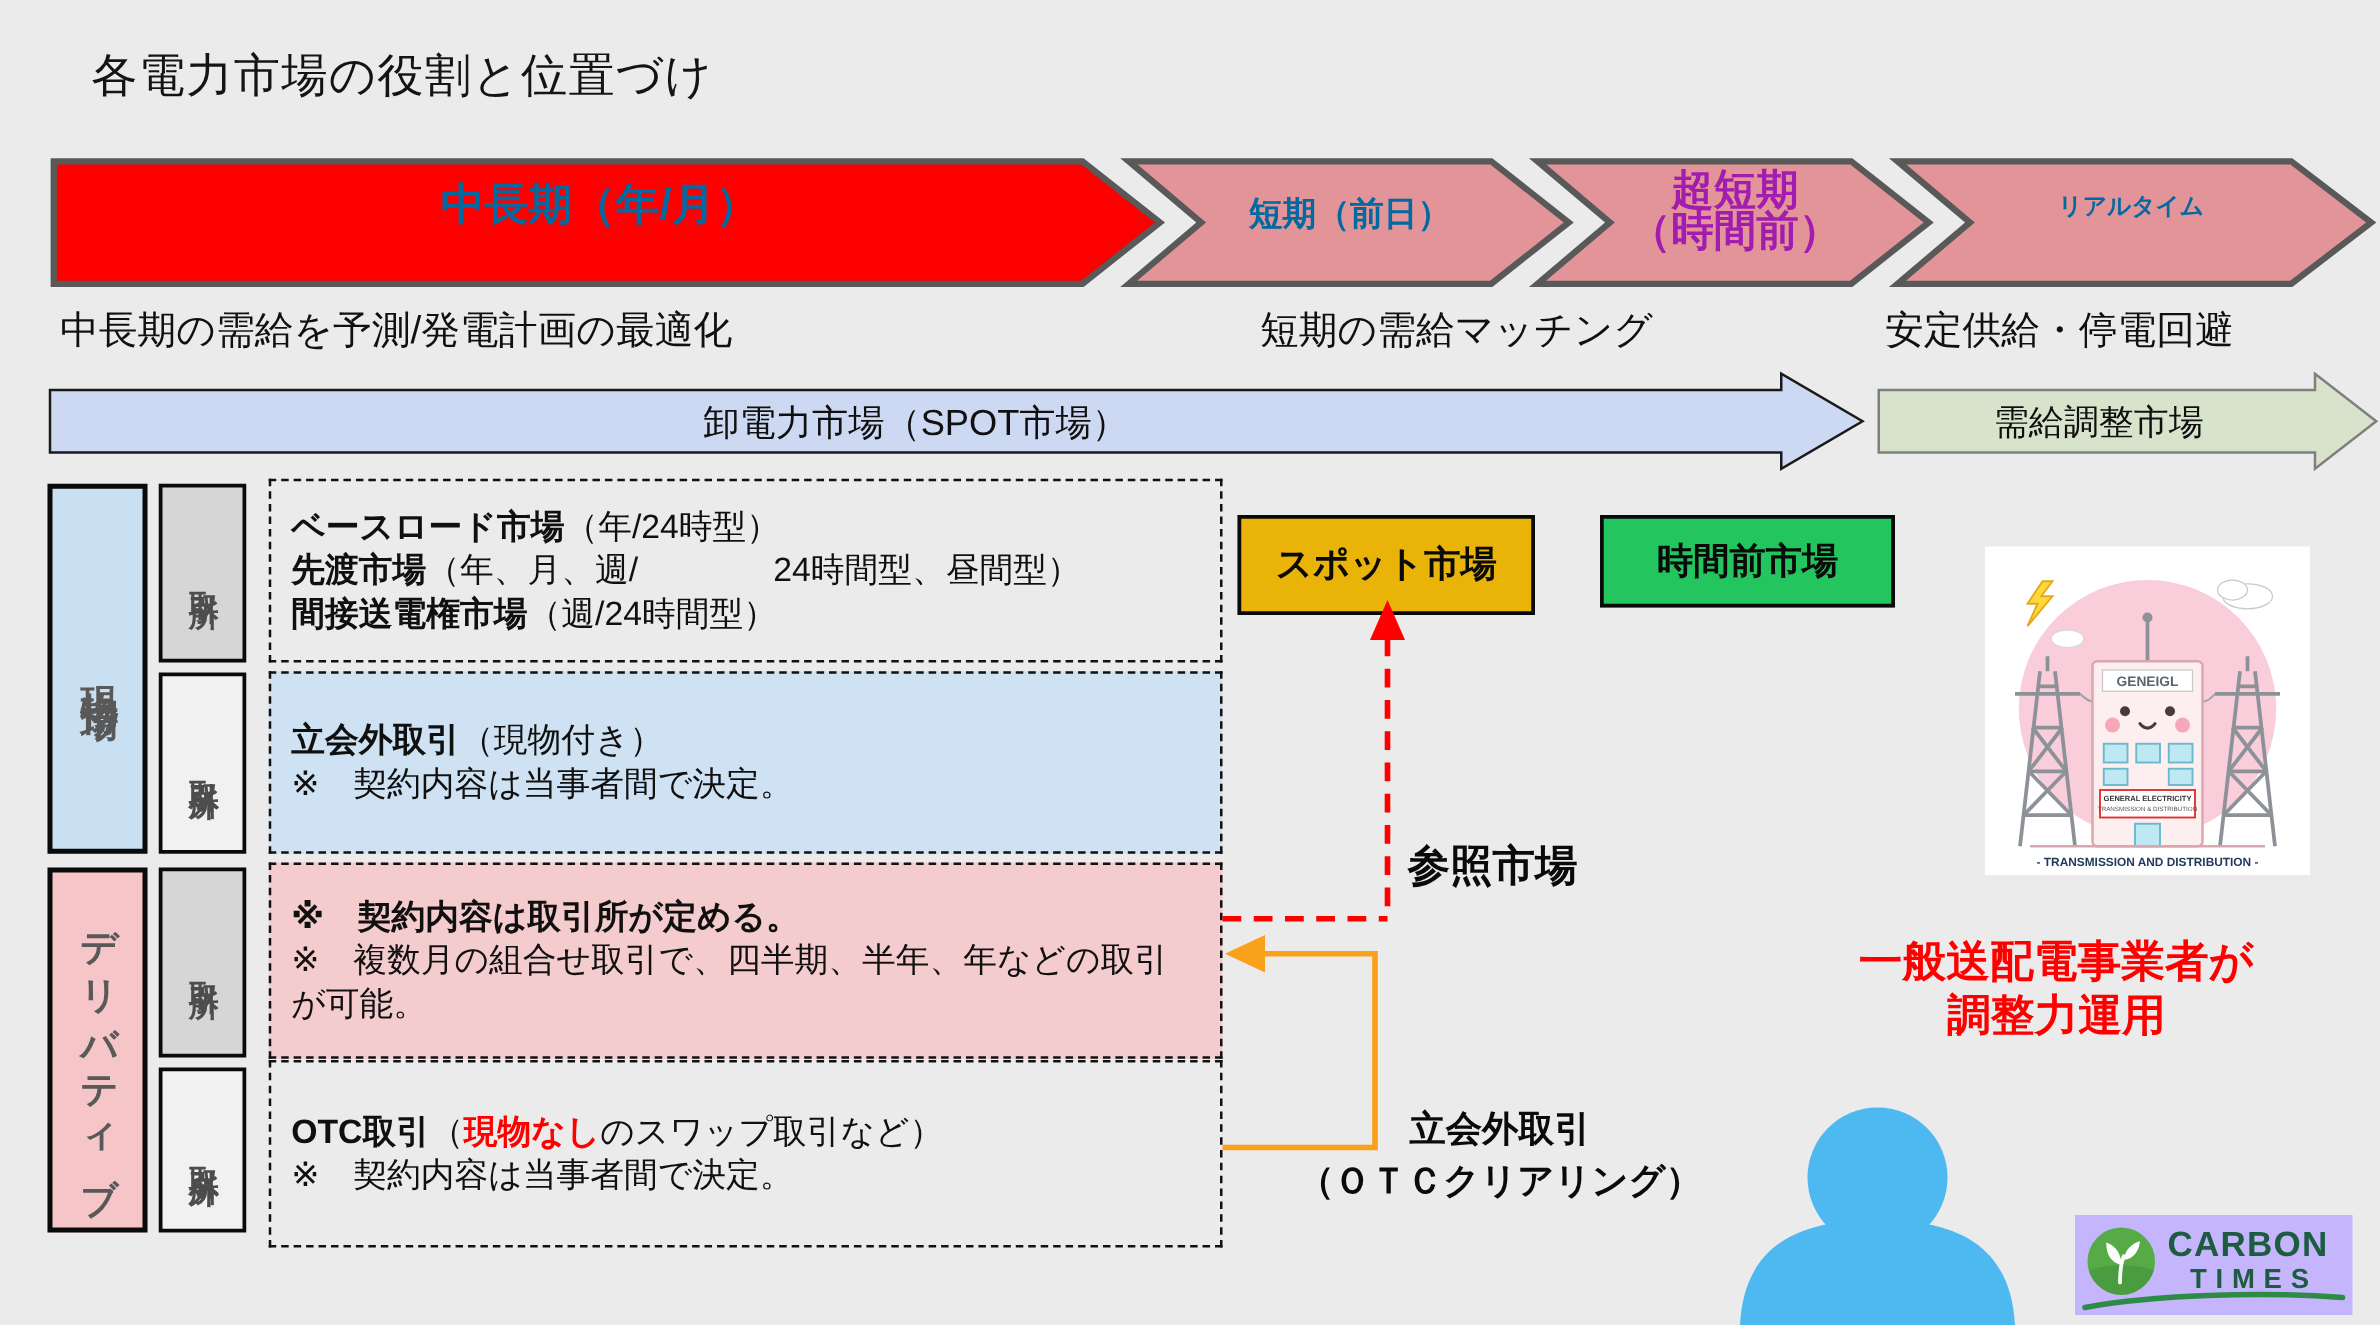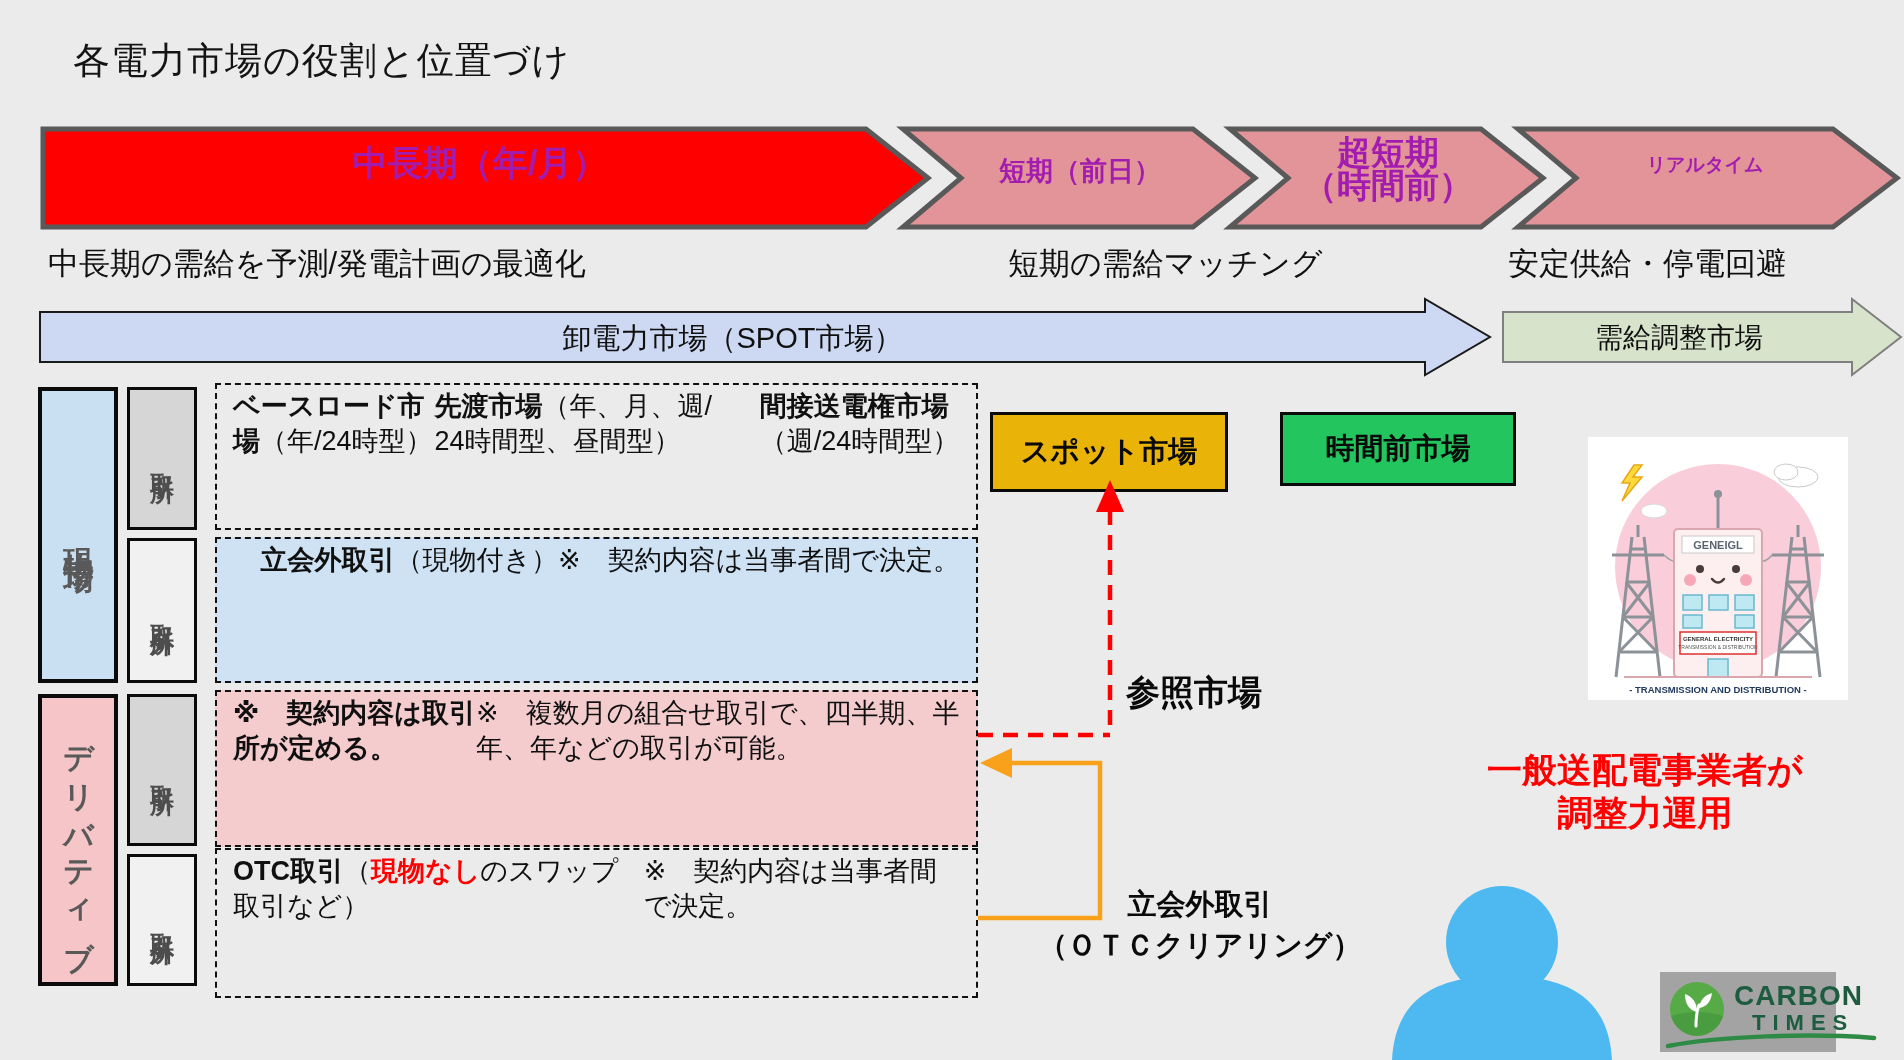--- a/index.html
+++ b/index.html
@@ -5,21 +5,21 @@
   html,body{margin:0;padding:0;}
   body{font-family:"Liberation Sans","DejaVu Sans",sans-serif;background:#ebebeb;}
   #stage{position:relative;width:1904px;height:1060px;background:#ebebeb;overflow:hidden;}
   .abs{position:absolute;}
   .ctr{display:flex;align-items:center;justify-content:center;text-align:center;}
 
   
   .page-title{left:73px;top:36px;font-size:37px;font-weight:500;color:#141414;letter-spacing:1px;}
 
   
-  .ph-label{color:#a21caf;font-weight:bold;}
+  .ph-label{color:#0369a1;font-weight:bold;}
   .ph1{left:60px;top:140px;width:840px;font-size:35px;}
   .ph2{left:930px;top:153px;width:300px;font-size:27px;}
   .ph3{left:1238px;top:136px;width:300px;font-size:34px;line-height:33px;color:#a21caf;}
   .ph4{left:1555px;top:152px;width:300px;font-size:19px;}
 
   
   .desc{top:243px;font-size:31px;color:#101010;}
   .d1{left:48px;}
   .d2{left:1008px;}
   .d3{left:1508px;}
@@ -37,21 +37,21 @@
   .ex-box{border:3px solid #0a0a0a;box-sizing:border-box;left:127px;width:70px;}
   .ex-box .vtext{font-size:24px;font-weight:bold;color:#4d4d4d;letter-spacing:3px;}
   .ex1{top:387px;height:143px;background:#d6d6d6;}
   .exg1{top:538px;height:145px;background:#f1f1f1;}
   .ex2{top:694px;height:152px;background:#d6d6d6;}
   .exg2{top:854px;height:132px;background:#f1f1f1;}
 
   
   .dashed-box{left:215px;width:763px;border:2.5px dashed #111;box-sizing:border-box;
               padding:4px 16px;font-size:27px;line-height:35px;color:#101010;
-              display:flex;flex-direction:row;justify-content:flex-end;}
+              display:flex;flex-direction:column;justify-content:center;}
   .dashed-box .line{white-space:pre-wrap;}
   .b{font-weight:bold;}
   .blue-b{font-weight:bold;color:#1a1aff;}
   .red-b{font-weight:bold;color:#fe0000;margin-top:24px;}
   .box1{top:383px;height:147px;}
   .box2{top:537px;height:146px;background:#cfe2f3;}
   .box3{top:690px;height:157px;background:#f5ccce;}
   .box4{top:848px;height:150px;}
 
   
@@ -62,21 +62,21 @@
   
   .ref-label{left:1126px;top:670px;font-size:34px;font-weight:bold;color:#0a0a0a;}
   .otc-label{left:1000px;top:884px;width:400px;font-size:29px;font-weight:bold;color:#0a0a0a;
              text-align:center;line-height:41px;}
 
   
   .callout{left:1460px;top:748px;width:370px;font-size:35px;font-weight:bold;color:#fe0000;
            text-align:center;line-height:43px;}
 
   
-  .logo{left:1660px;top:972px;width:176px;height:80px;background:#a3a3a3;}
+  .logo{left:1660px;top:972px;width:222px;height:80px;background:#c4b5fd;}
   .logo-l1{position:absolute;left:74px;top:8px;font-size:28px;font-weight:bold;color:#1d5c41;letter-spacing:1px;}
   .logo-l2{position:absolute;left:92px;top:38px;font-size:22px;font-weight:bold;color:#1d5c41;letter-spacing:7px;}
 </style>
 </head>
 <body>
 
 <div id="stage">
 
   <div class="abs page-title">各電力市場の役割と位置づけ</div>
 

